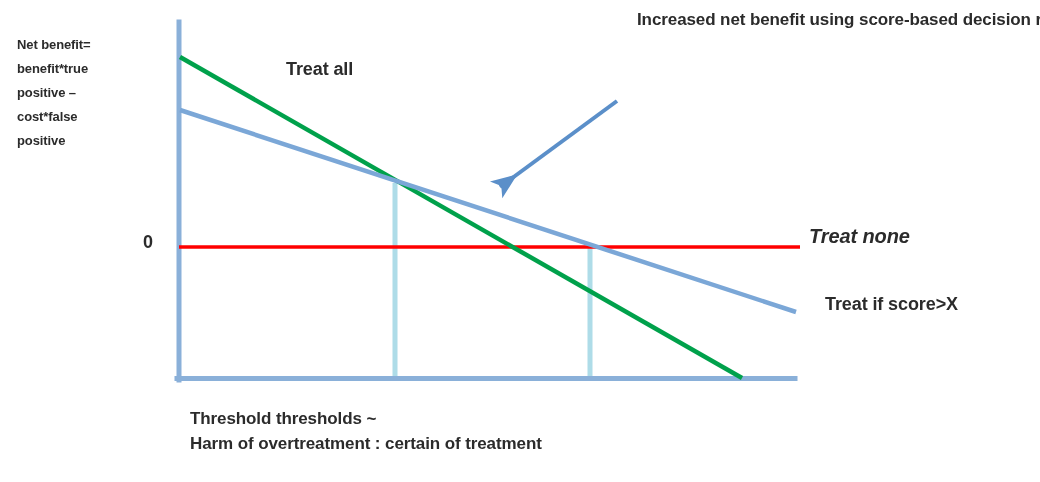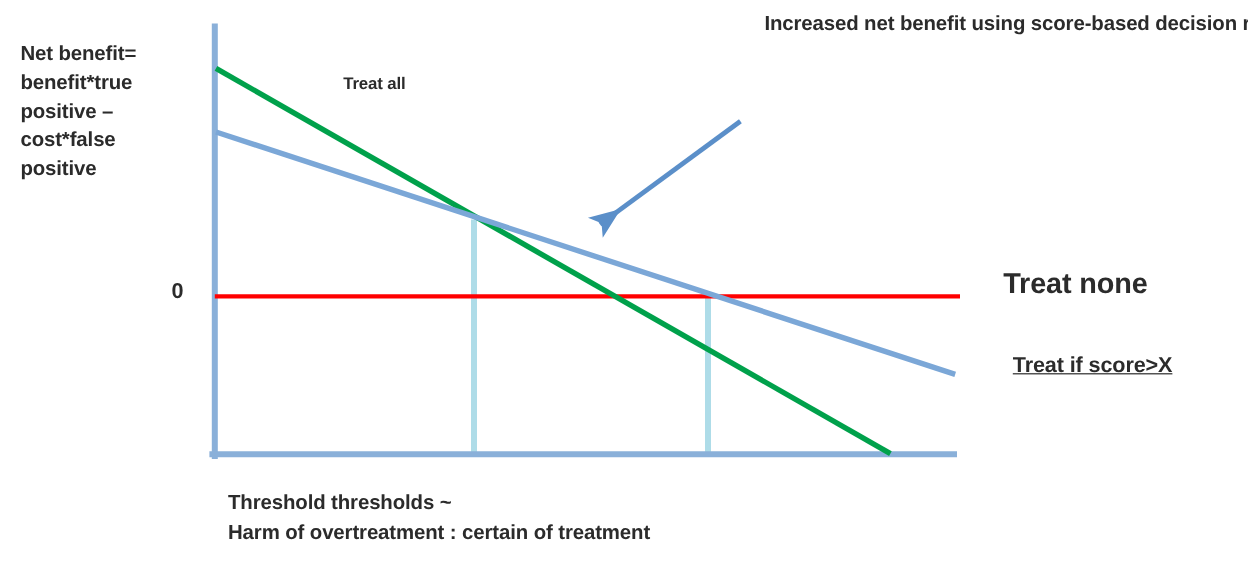--- a/index.html
+++ b/index.html
@@ -30,44 +30,44 @@
     font-family: "Liberation Sans", sans-serif;
     font-weight: bold;
     white-space: pre;
     line-height: 23px;
     letter-spacing: -0.1px;
   }
   #ylabel-text {
     left: 17px;
     top: 33px;
     width: 150px;
-    font-size: 17px;
+    font-size: 13px;
     line-height: 24px;
   }
   #zero-label {
     left: 143px;
     top: 232px;
     font-size: 18px;
     line-height: 20px;
   }
   #treat-all-label {
     left: 286px;
     top: 58px;
-    font-size: 14px;
+    font-size: 18px;
   }
   #treat-none-label {
-    left: 836px;
+    left: 809px;
     top: 225px;
-    font-size: 24px;
+    font-size: 20px;
+    font-style: italic;
   }
   #treat-score-label {
-    left: 844px;
+    left: 825px;
     top: 293px;
     font-size: 18px;
-    text-decoration: underline;
   }
   #annotation-text {
     left: 637px;
     top: 8px;
     width: 400px;
     font-size: 17px;
     line-height: 24px;
   }
   #xlabel-text {
     left: 190px;

